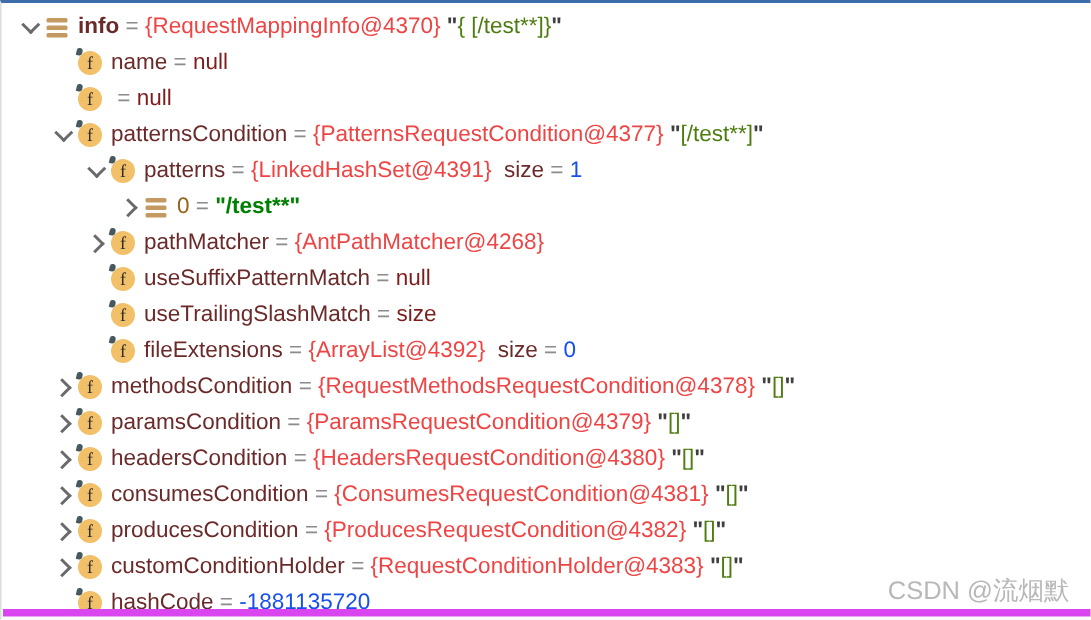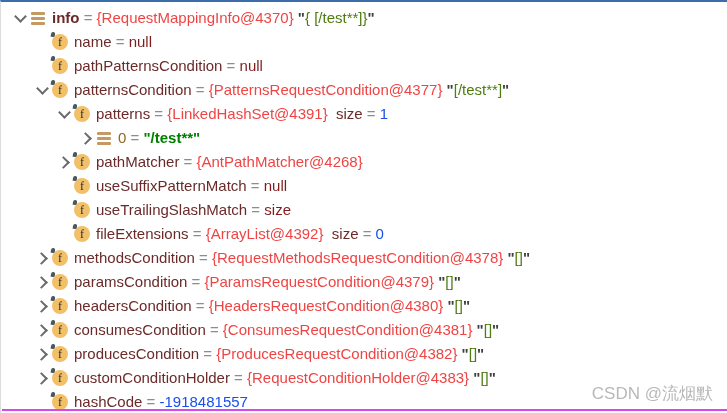--- a/index.html
+++ b/index.html
@@ -16,21 +16,21 @@
     position:absolute;inset:0;
     border-top:2px solid #3d6caa;
     border-left:1px solid #dcdcdc;
     box-sizing:border-box;
     background:#fff;
   }
   .tree{
     position:absolute;top:2px;left:1px;right:0;
     height:407px;
     padding-top:2px;
-    border-bottom:2px solid #d946ef;
+    border-bottom:5px solid #d946ef;
     box-sizing:border-box;
     overflow:hidden;
   }
   .row{
     height:24px;line-height:24px;
     display:flex;align-items:center;
     white-space:pre;
     cursor:default;
   }
   .chev-slot{
@@ -80,30 +80,30 @@
     font-family:Liberation Sans, sans-serif;
   }
 </style>
 </head>
 <body>
 
 <div class="panel">
   <div class="tree">
       <div class="row" style="padding-left: 8px;"><span class="chev-slot"><span class="chev expanded"></span></span><span class="icon list-icon"><span class="bar"></span><span class="bar"></span><span class="bar"></span></span><span class="vname bold">info</span><span class="seg-eq"> = </span><span class="seg-ref">{RequestMappingInfo@4370}</span><span class="seg-eq"> </span><span class="seg-q">"</span><span class="seg-str">{ [/test**]}</span><span class="seg-q">"</span></div>
       <div class="row" style="padding-left: 30px;"><span class="chev-slot"></span><span class="icon field-icon">f<span class="fmark"></span></span><span class="vname">name</span><span class="seg-eq"> = </span><span class="seg-kw">null</span></div>
-      <div class="row" style="padding-left: 30px;"><span class="chev-slot"></span><span class="icon field-icon">f<span class="fmark"></span></span><span class="vname">pathPatternsCondition</span><span class="seg-eq"> = </span><span class="seg-kw">null</span></div>
+      <div class="row" style="padding-left: 30px;"><span class="chev-slot"></span><span class="icon field-icon">f<span class="fmark"></span></span><span class="seg-eq"> = </span><span class="seg-kw">null</span></div>
       <div class="row" style="padding-left: 30px;"><span class="chev-slot"><span class="chev expanded"></span></span><span class="icon field-icon">f<span class="fmark"></span></span><span class="vname">patternsCondition</span><span class="seg-eq"> = </span><span class="seg-ref">{PatternsRequestCondition@4377}</span><span class="seg-eq"> </span><span class="seg-q">"</span><span class="seg-str">[/test**]</span><span class="seg-q">"</span></div>
       <div class="row" style="padding-left: 52px;"><span class="chev-slot"><span class="chev expanded"></span></span><span class="icon field-icon">f<span class="fmark"></span></span><span class="vname">patterns</span><span class="seg-eq"> = </span><span class="seg-ref">{LinkedHashSet@4391}</span><span class="seg-eq">  </span><span class="seg-label">size</span><span class="seg-eq"> = </span><span class="seg-num">1</span></div>
       <div class="row" style="padding-left: 74px;"><span class="chev-slot"><span class="chev collapsed"></span></span><span class="icon list-icon"><span class="bar"></span><span class="bar"></span><span class="bar"></span></span><span class="vname index">0</span><span class="seg-eq"> = </span><span class="seg-green">"/test**"</span></div>
       <div class="row" style="padding-left: 52px;"><span class="chev-slot"><span class="chev collapsed"></span></span><span class="icon field-icon">f<span class="fmark"></span></span><span class="vname">pathMatcher</span><span class="seg-eq"> = </span><span class="seg-ref">{AntPathMatcher@4268}</span></div>
       <div class="row" style="padding-left: 52px;"><span class="chev-slot"></span><span class="icon field-icon">f<span class="fmark"></span></span><span class="vname">useSuffixPatternMatch</span><span class="seg-eq"> = </span><span class="seg-kw">null</span></div>
       <div class="row" style="padding-left: 52px;"><span class="chev-slot"></span><span class="icon field-icon">f<span class="fmark"></span></span><span class="vname">useTrailingSlashMatch</span><span class="seg-eq"> = </span><span class="seg-kw">size</span></div>
       <div class="row" style="padding-left: 52px;"><span class="chev-slot"></span><span class="icon field-icon">f<span class="fmark"></span></span><span class="vname">fileExtensions</span><span class="seg-eq"> = </span><span class="seg-ref">{ArrayList@4392}</span><span class="seg-eq">  </span><span class="seg-label">size</span><span class="seg-eq"> = </span><span class="seg-num">0</span></div>
       <div class="row" style="padding-left: 30px;"><span class="chev-slot"><span class="chev collapsed"></span></span><span class="icon field-icon">f<span class="fmark"></span></span><span class="vname">methodsCondition</span><span class="seg-eq"> = </span><span class="seg-ref">{RequestMethodsRequestCondition@4378}</span><span class="seg-eq"> </span><span class="seg-q">"</span><span class="seg-str">[]</span><span class="seg-q">"</span></div>
       <div class="row" style="padding-left: 30px;"><span class="chev-slot"><span class="chev collapsed"></span></span><span class="icon field-icon">f<span class="fmark"></span></span><span class="vname">paramsCondition</span><span class="seg-eq"> = </span><span class="seg-ref">{ParamsRequestCondition@4379}</span><span class="seg-eq"> </span><span class="seg-q">"</span><span class="seg-str">[]</span><span class="seg-q">"</span></div>
       <div class="row" style="padding-left: 30px;"><span class="chev-slot"><span class="chev collapsed"></span></span><span class="icon field-icon">f<span class="fmark"></span></span><span class="vname">headersCondition</span><span class="seg-eq"> = </span><span class="seg-ref">{HeadersRequestCondition@4380}</span><span class="seg-eq"> </span><span class="seg-q">"</span><span class="seg-str">[]</span><span class="seg-q">"</span></div>
       <div class="row" style="padding-left: 30px;"><span class="chev-slot"><span class="chev collapsed"></span></span><span class="icon field-icon">f<span class="fmark"></span></span><span class="vname">consumesCondition</span><span class="seg-eq"> = </span><span class="seg-ref">{ConsumesRequestCondition@4381}</span><span class="seg-eq"> </span><span class="seg-q">"</span><span class="seg-str">[]</span><span class="seg-q">"</span></div>
       <div class="row" style="padding-left: 30px;"><span class="chev-slot"><span class="chev collapsed"></span></span><span class="icon field-icon">f<span class="fmark"></span></span><span class="vname">producesCondition</span><span class="seg-eq"> = </span><span class="seg-ref">{ProducesRequestCondition@4382}</span><span class="seg-eq"> </span><span class="seg-q">"</span><span class="seg-str">[]</span><span class="seg-q">"</span></div>
       <div class="row" style="padding-left: 30px;"><span class="chev-slot"><span class="chev collapsed"></span></span><span class="icon field-icon">f<span class="fmark"></span></span><span class="vname">customConditionHolder</span><span class="seg-eq"> = </span><span class="seg-ref">{RequestConditionHolder@4383}</span><span class="seg-eq"> </span><span class="seg-q">"</span><span class="seg-str">[]</span><span class="seg-q">"</span></div>
-      <div class="row" style="padding-left: 30px;"><span class="chev-slot"></span><span class="icon field-icon">f<span class="fmark"></span></span><span class="vname">hashCode</span><span class="seg-eq"> = </span><span class="seg-num">-1918481557</span></div>
+      <div class="row" style="padding-left: 30px;"><span class="chev-slot"></span><span class="icon field-icon">f<span class="fmark"></span></span><span class="vname">hashCode</span><span class="seg-eq"> = </span><span class="seg-num">-1881135720</span></div>
     </div>
   <div class="watermark">CSDN @流烟默</div>
 </div>
 
 </body></html>

